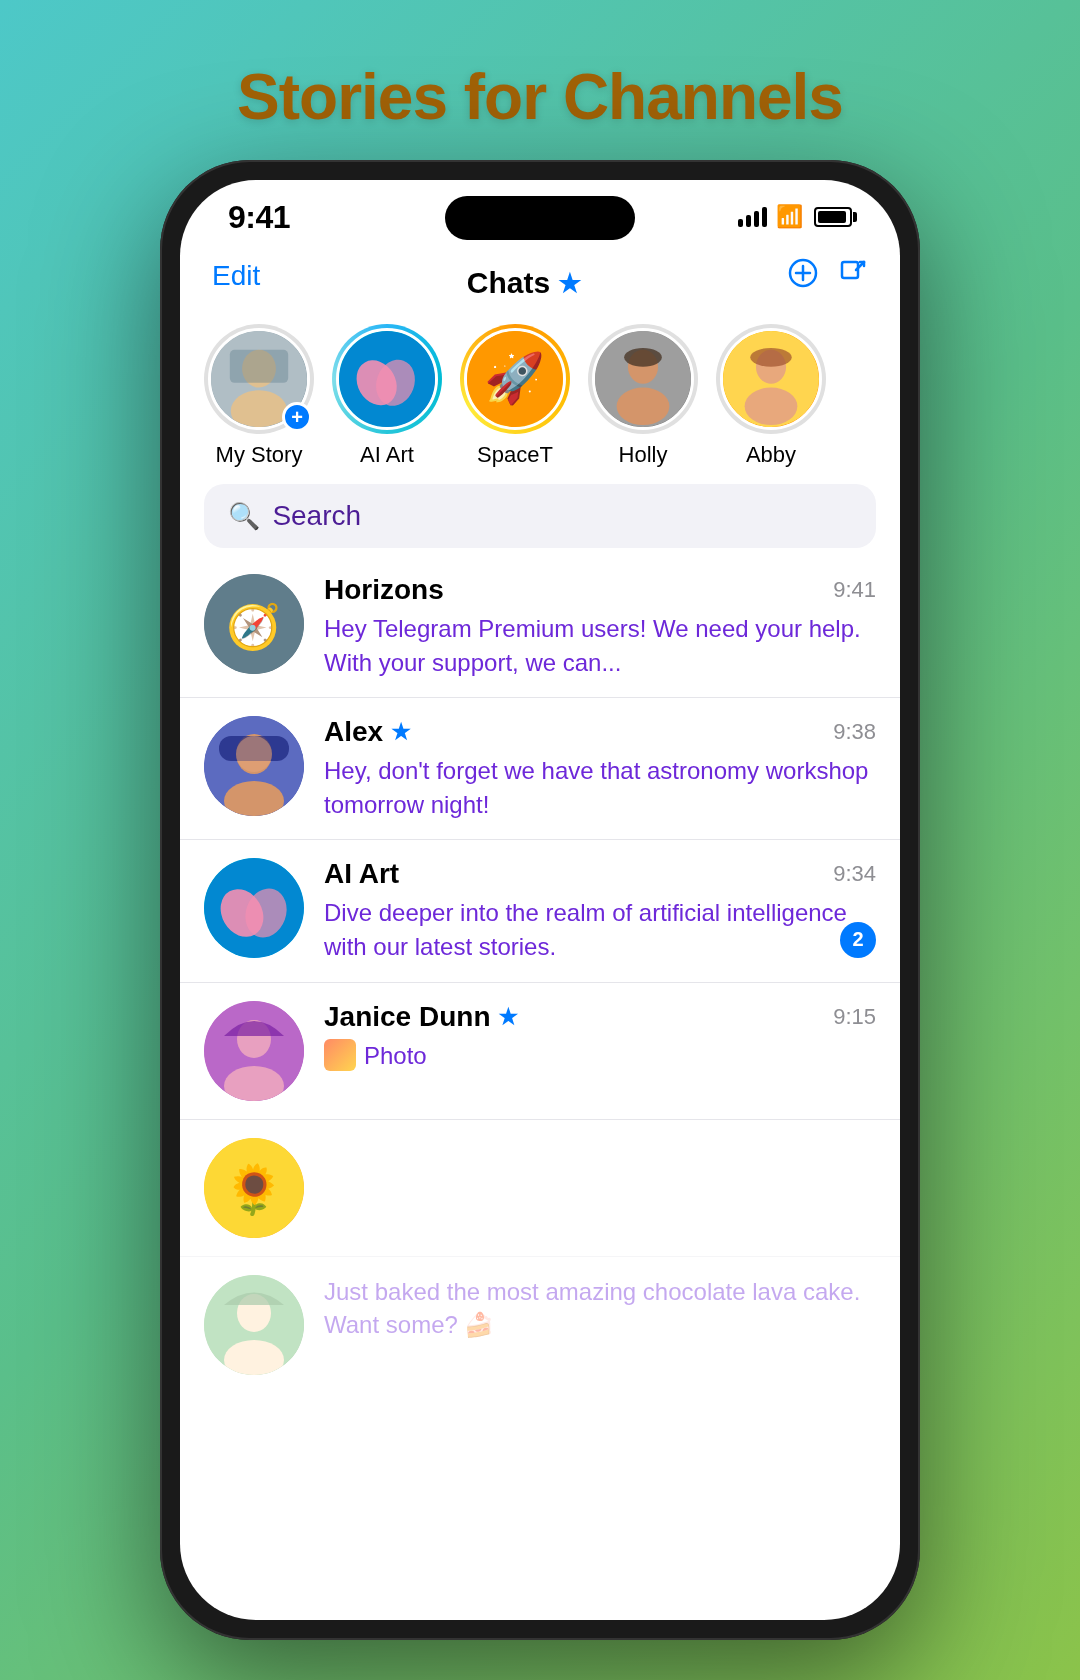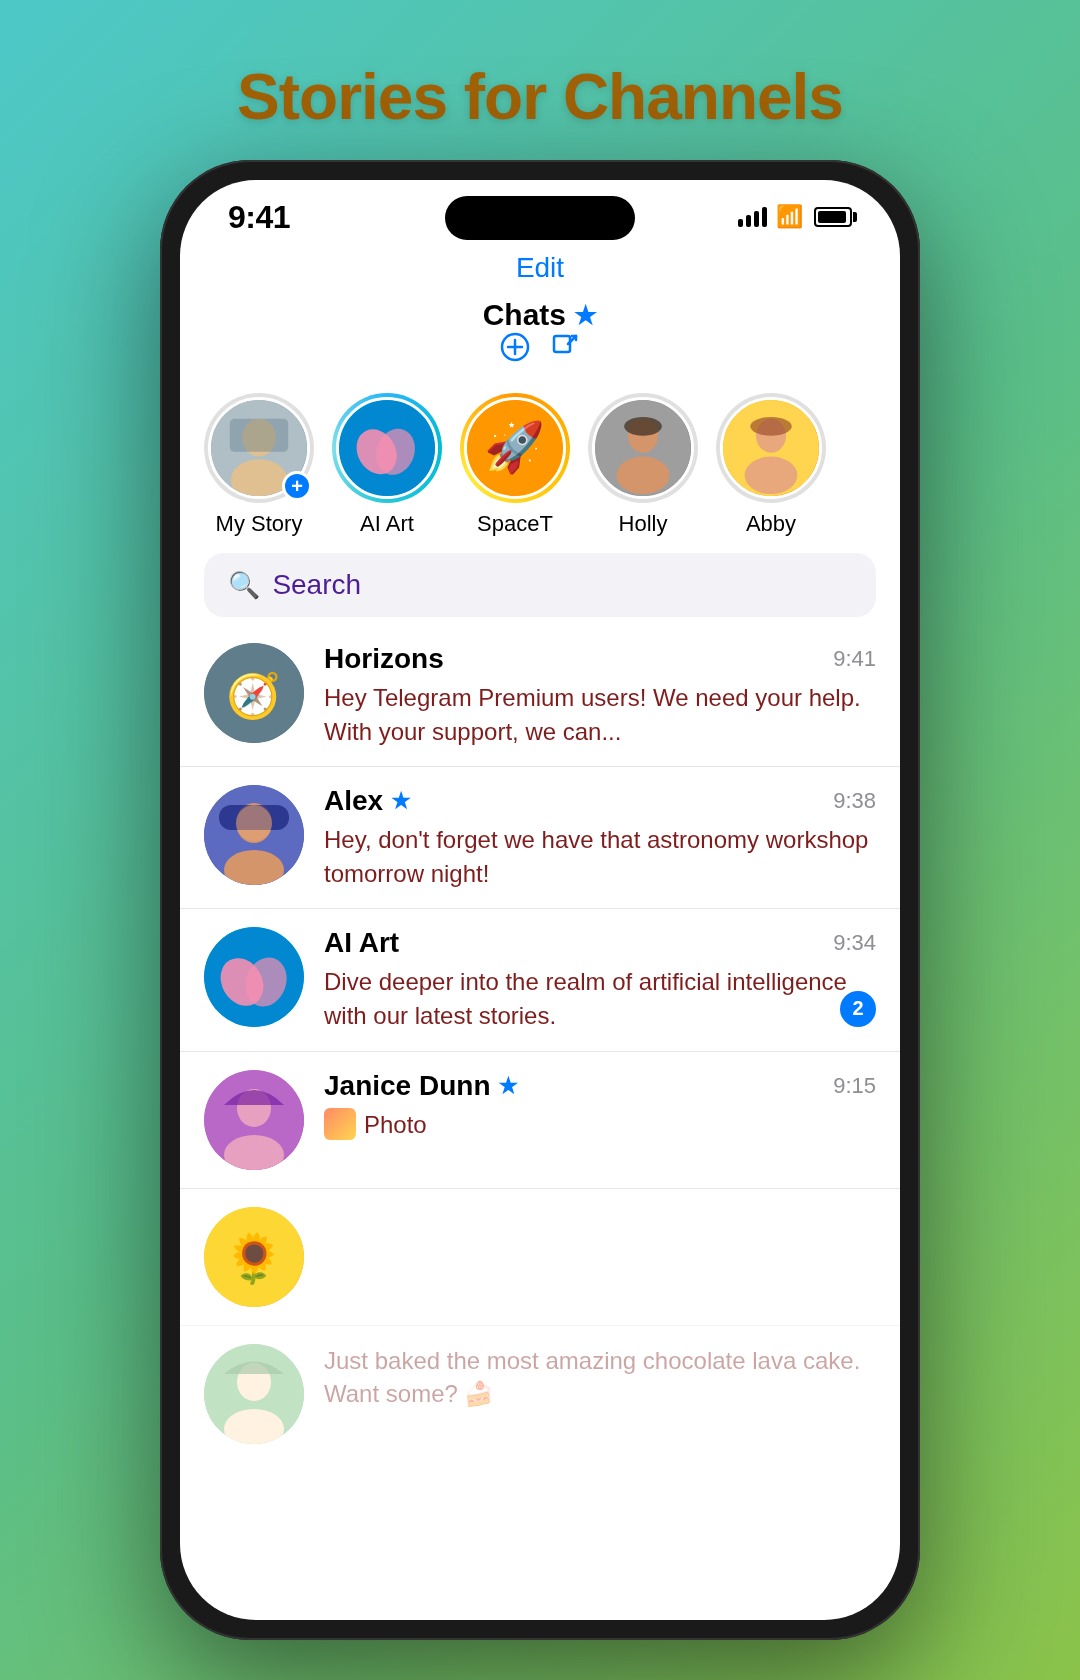--- a/index.html
+++ b/index.html
@@ -139,21 +139,20 @@
       border-radius: 2px;
     }
 
     
     .nav-bar {
       display: flex;
       align-items: center;
       justify-content: space-between;
       padding: 8px 32px 16px;
       flex-shrink: 0;
-      flex-direction: column;
     }
 
     .nav-edit {
       color: #007AFF;
       font-size: 28px;
       font-weight: 400;
       cursor: pointer;
     }
 
     .nav-title {
@@ -346,21 +345,21 @@
     }
 
     .chat-time {
       font-size: 22px;
       color: #8e8e93;
       font-weight: 400;
     }
 
     .chat-preview {
       font-size: 24px;
-      color: #7f1d1d;
+      color: #6d28d9;
       line-height: 1.4;
       overflow: hidden;
       display: -webkit-box;
       -webkit-line-clamp: 2;
       -webkit-box-orient: vertical;
     }
 
     .chat-badge {
       position: absolute;
       right: 24px;

